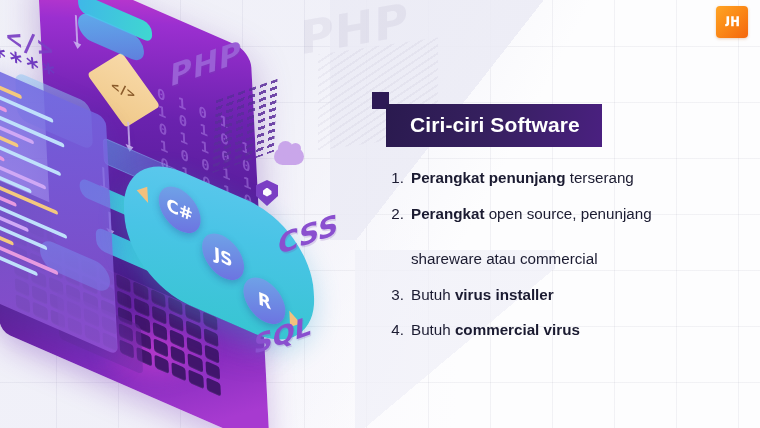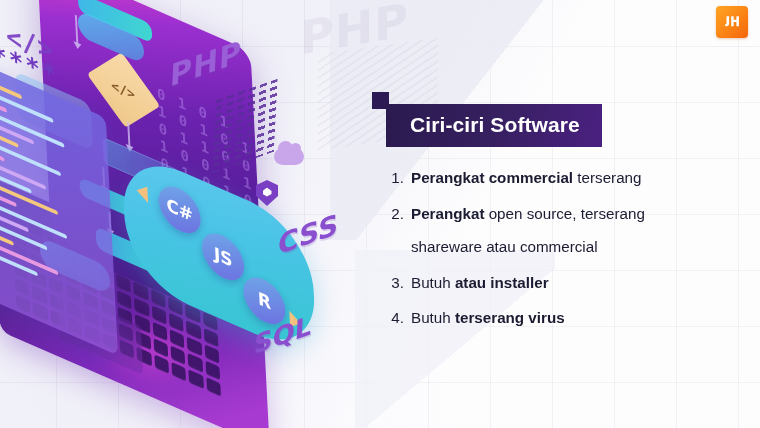--- a/index.html
+++ b/index.html
@@ -319,21 +319,21 @@
     align-items:flex-start;
   }
   ol.features li .num {
     width:20px; flex:0 0 20px;
     text-align:right;
     margin-right:7px;
     font-weight:normal;
   }
   ol.features li .txt { flex:1; }
   ol.features li .txt b { font-weight:bold; }
-  ol.features li .txt .cont { display:block; margin-top:12px; }
+  ol.features li .txt .cont { display:block; margin-top:24px; }
 </style>
 </head>
 <body>
 
 <div id="slide">
 
   <div class="bg-sheen"></div>
   <div class="bg-grid"></div>
   <div class="ghost-wedge"></div>
   <div class="ghost-wedge2"></div>
@@ -505,38 +505,38 @@
   <div class="content">
     <div class="accent-sq"></div>
     <div class="title-bar">
       <h1>Ciri-ciri Software</h1>
     </div>
 
     <ol class="features">
       <li>
         <span class="num">1.</span>
         <span class="txt">
-          <b>Perangkat commercial</b><span> terserang</span>
+          <b>Perangkat penunjang</b><span> terserang</span>
         </span>
       </li>
       <li>
         <span class="num">2.</span>
         <span class="txt">
-          <b>Perangkat</b><span> open source, terserang</span>
+          <b>Perangkat</b><span> open source, penunjang</span>
           <span class="cont">shareware atau commercial</span>
         </span>
       </li>
       <li>
         <span class="num">3.</span>
         <span class="txt">
-          <span>Butuh </span><b>atau installer</b>
+          <span>Butuh </span><b>virus installer</b>
         </span>
       </li>
       <li>
         <span class="num">4.</span>
         <span class="txt">
-          <span>Butuh </span><b>terserang virus</b>
+          <span>Butuh </span><b>commercial virus</b>
         </span>
       </li>
     </ol>
   </div>
 
 </div>
 
 </body></html>

